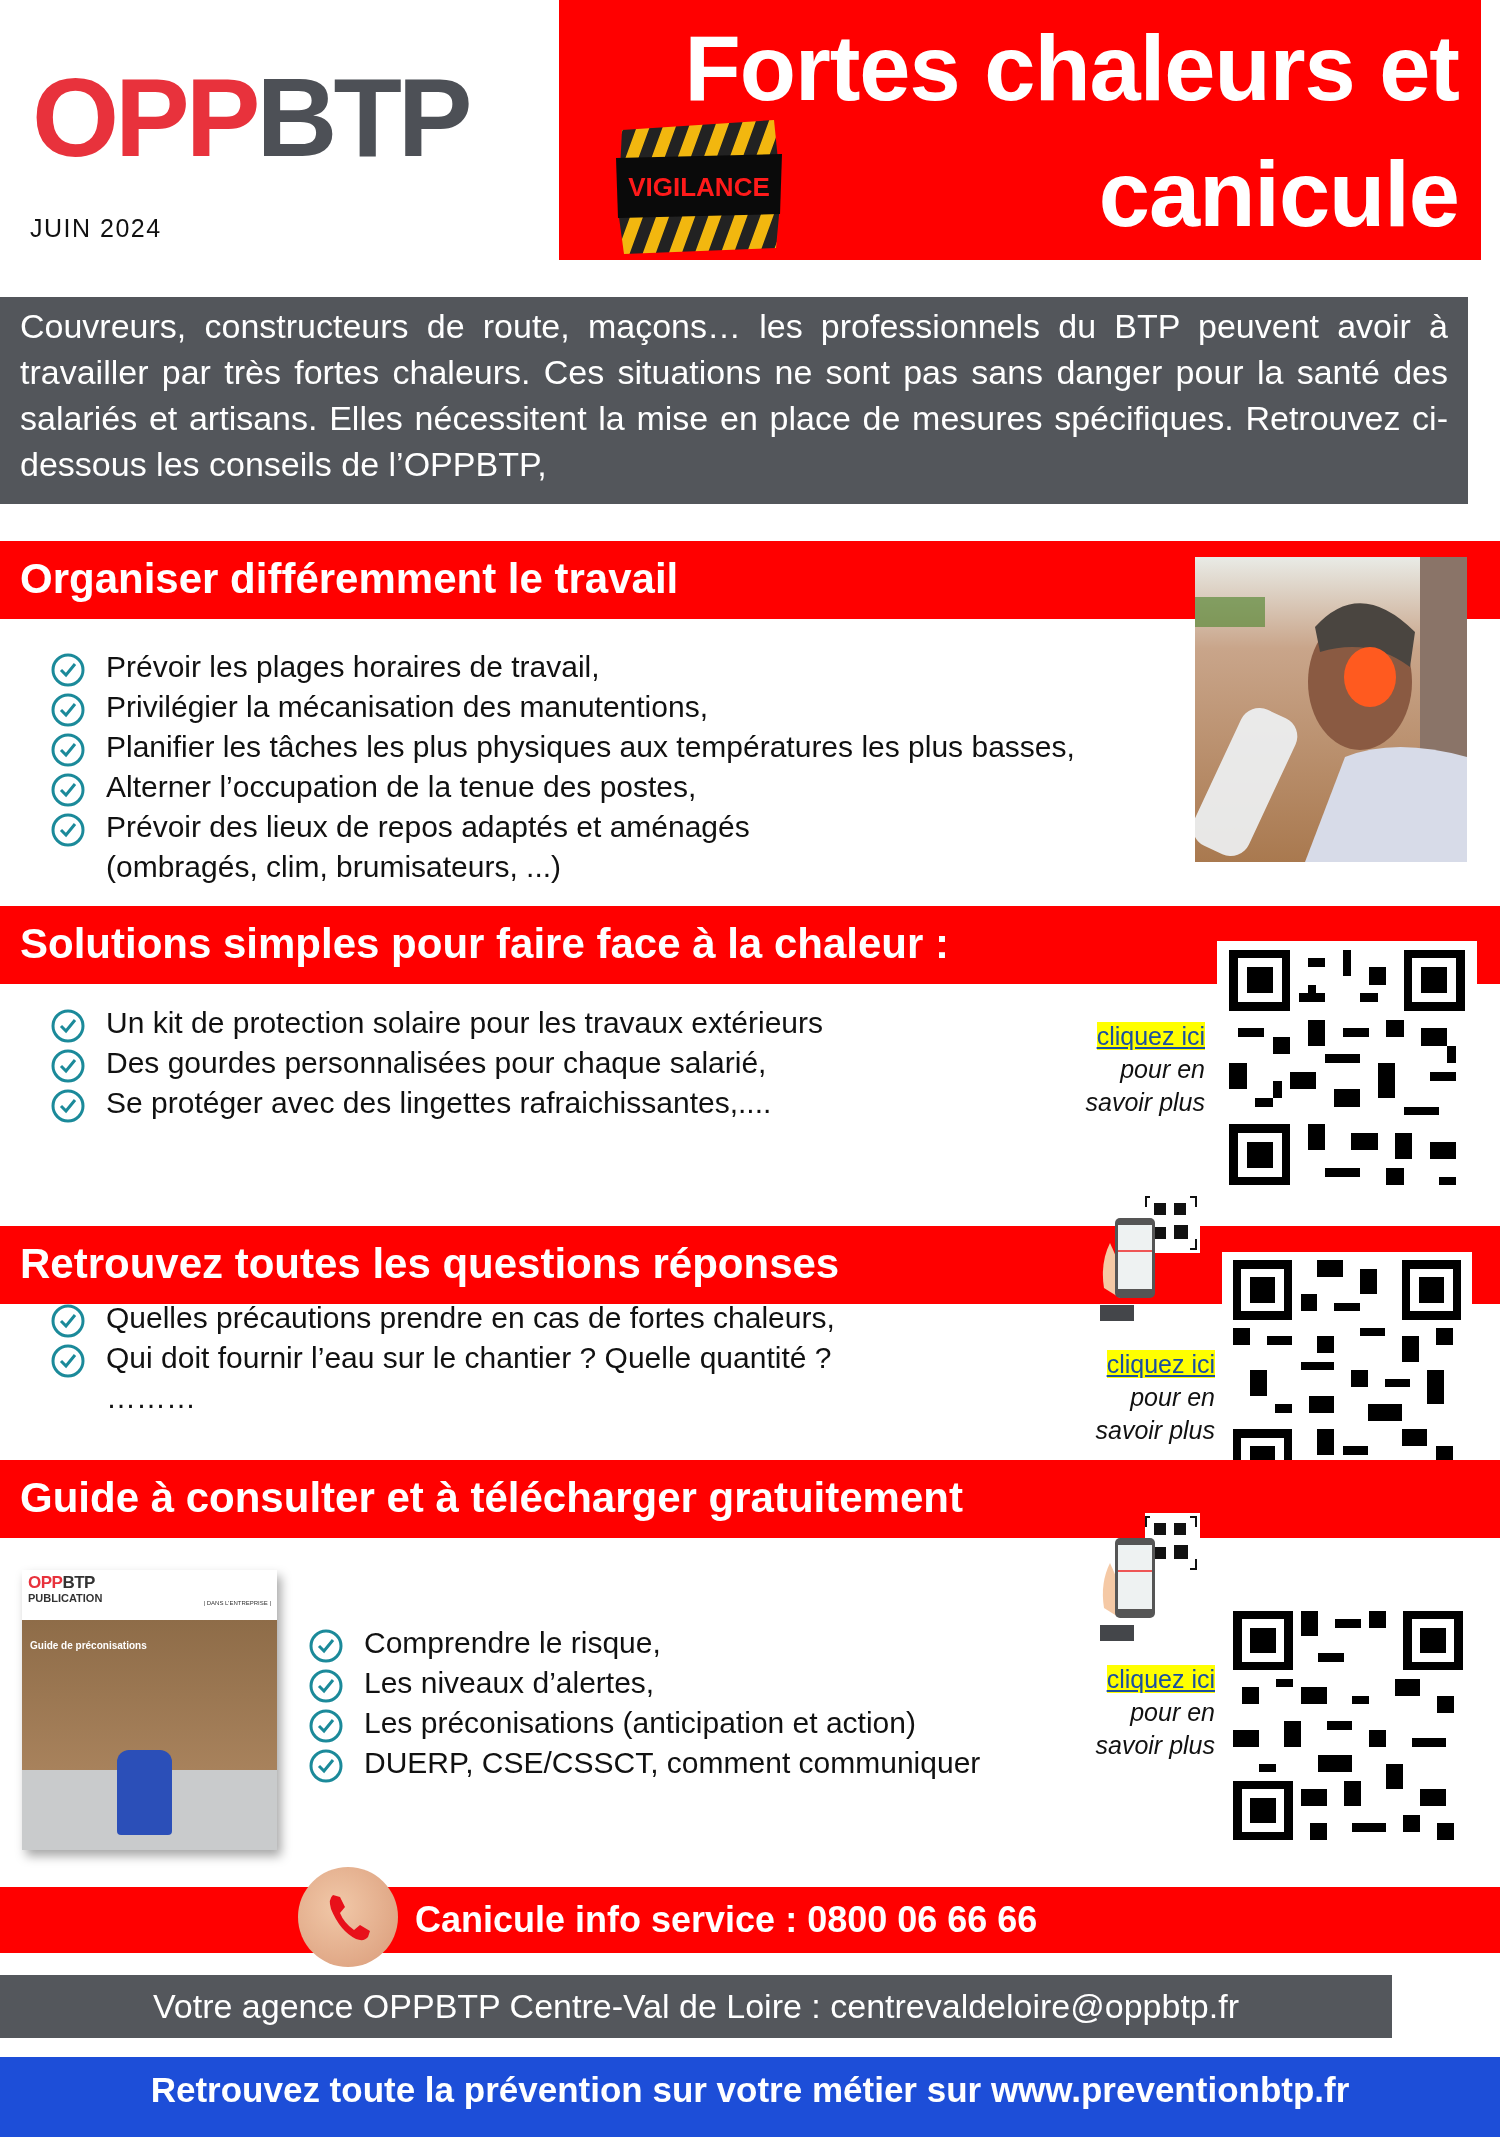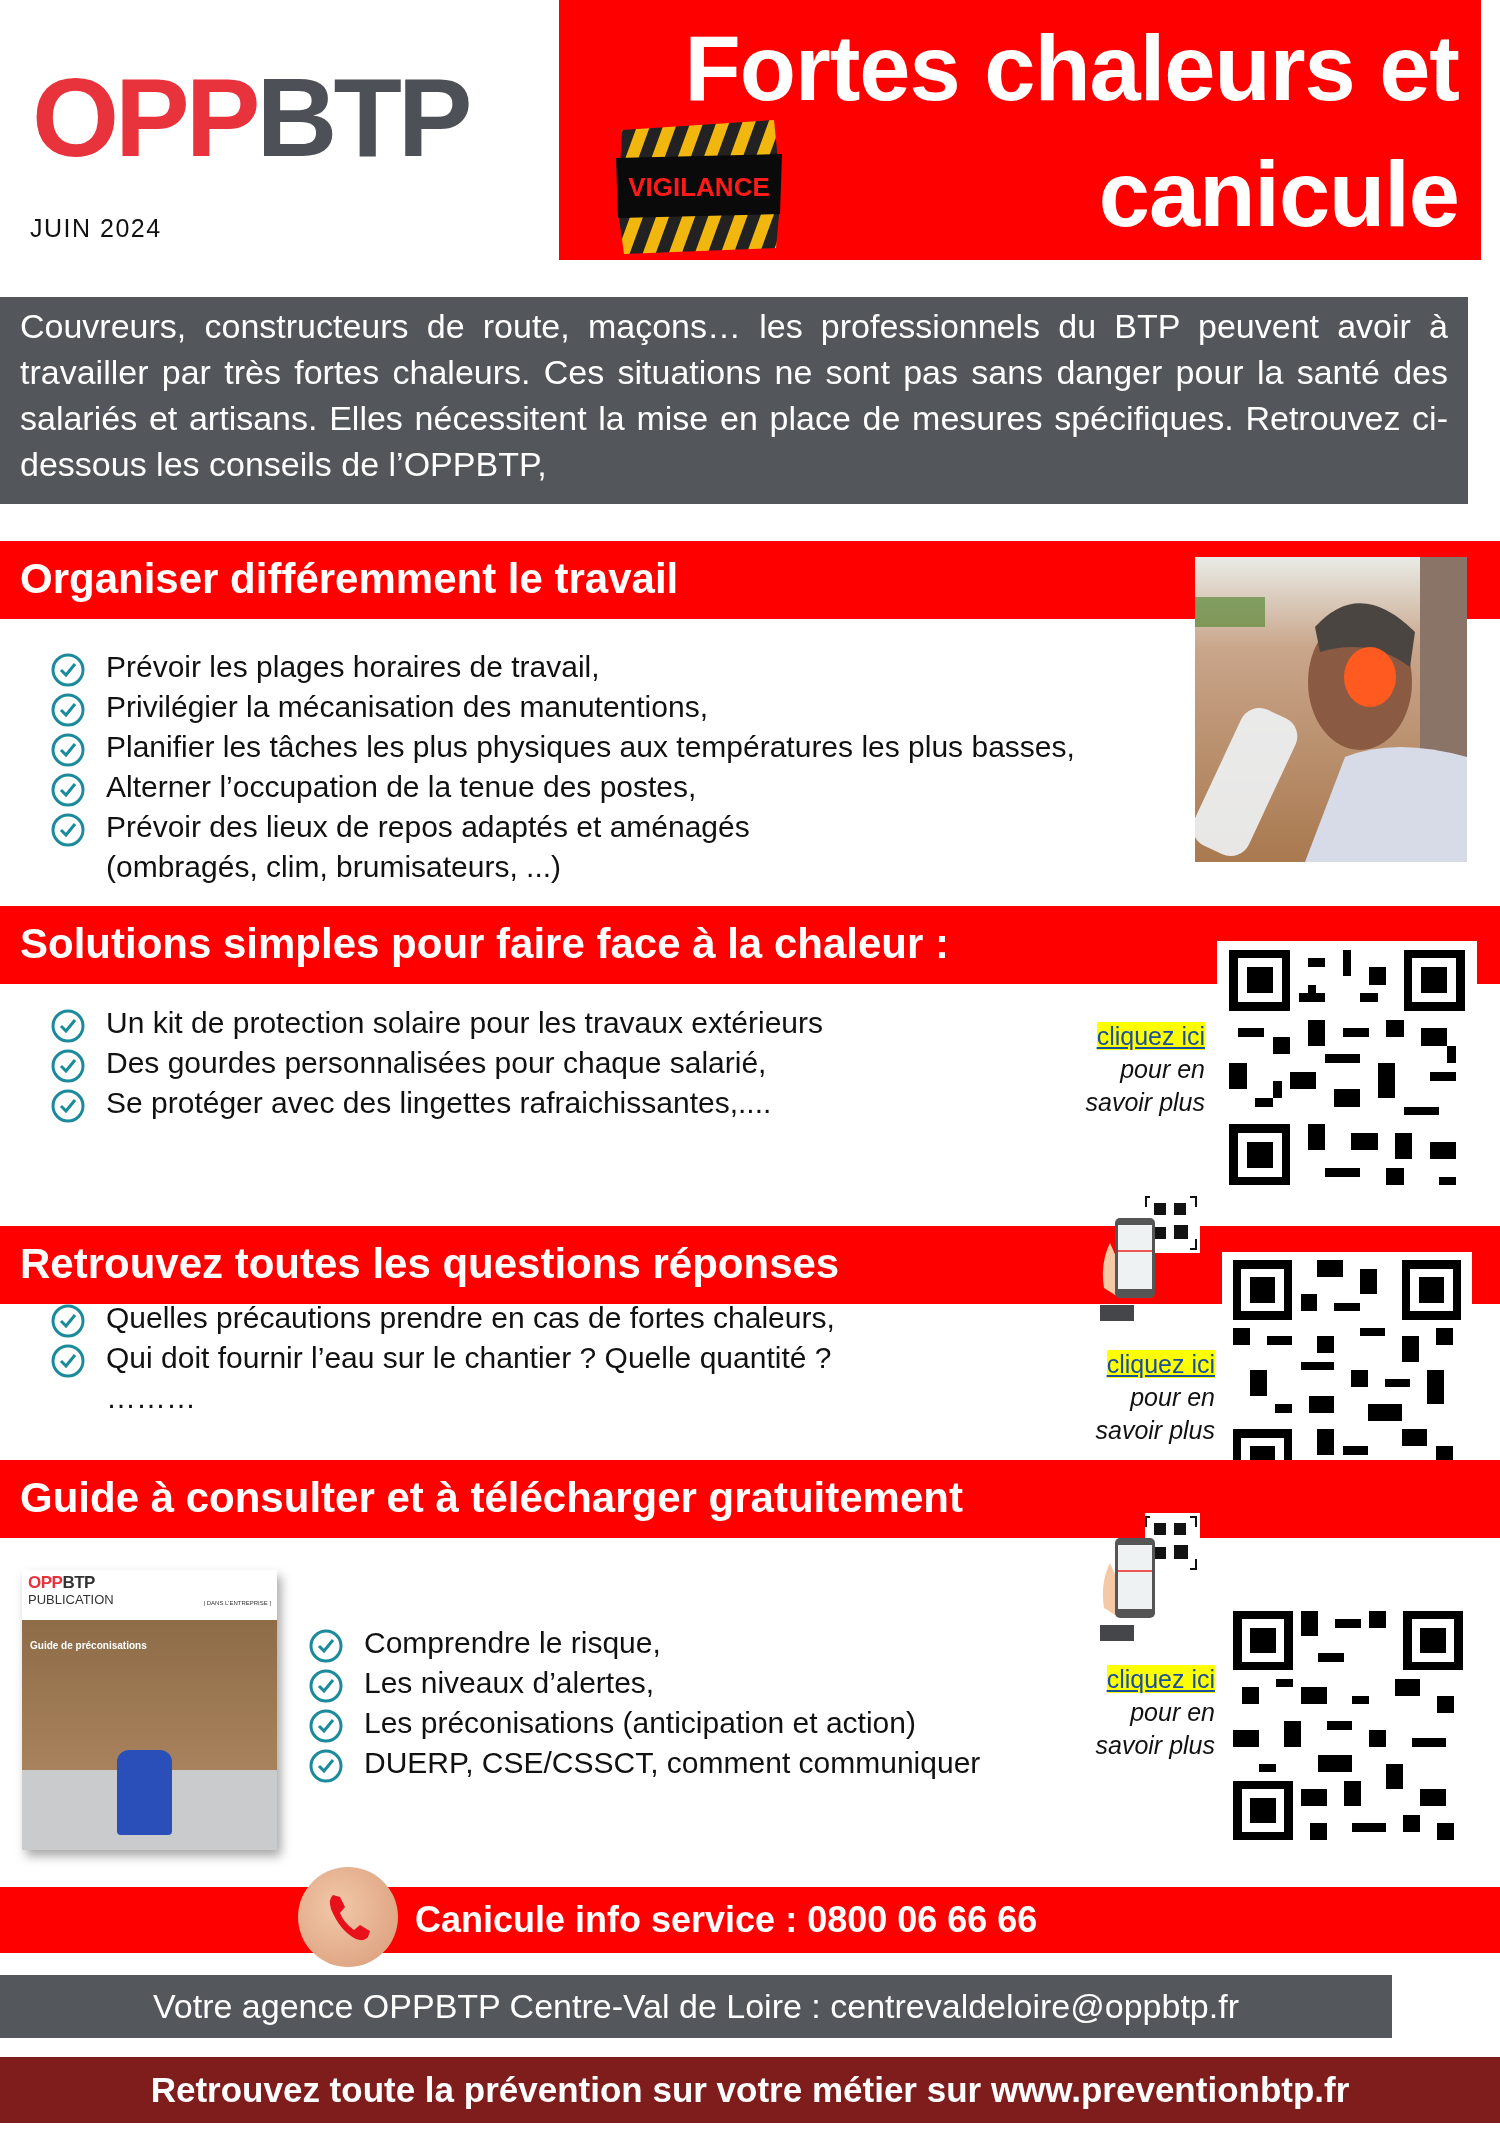--- a/index.html
+++ b/index.html
@@ -41,21 +41,21 @@
 
   .guide-cover { left: 22px; top: 1570px; width: 255px; height: 280px; box-shadow: 4px 6px 10px rgba(0,0,0,0.35); background: #fff; overflow: hidden; }
 
   .phone-bar { left: 0; top: 1887px; width: 1500px; height: 66px; background: #ff0000; padding-left: 20px; }
   .phone-bar .label { position: absolute; left: 415px; top: 9px; color: #fff; font-weight: 700; font-size: 36px; line-height: 48px; white-space: nowrap; }
   .phone-icon { left: 298px; top: 1867px; width: 100px; height: 100px; border-radius: 50%; background: radial-gradient(circle at 40% 40%, #f1c8a8, #d99a78); }
 
   .agency-bar { left: 0; top: 1975px; width: 1392px; height: 63px; background: #54575c; }
   .agency-bar .label { position: absolute; left: 0; width: 100%; top: 8px; text-align: center; color: #fff; font-size: 34px; line-height: 46px; }
 
-  .site-bar { left: 0; top: 2057px; width: 1500px; height: 66px; background: #7f1d1d; }
+  .site-bar { left: 0; top: 2057px; width: 1500px; height: 80px; background: #1d4ed8; }
   .site-bar .label { position: absolute; left: 0; width: 100%; top: 9px; text-align: center; color: #fff; font-weight: 700; font-size: 35px; line-height: 48px; }
 </style>
 </head>
 <body>
 
 <div class="abs logo">
   <span class="opp">OPP</span><span class="btp">BTP</span>
 </div>
 <div class="abs date">JUIN 2024</div>
 
@@ -259,21 +259,21 @@
       <rect x="22" y="26" width="2" height="1"></rect>
   </g>
 </svg>
 
 <div class="abs section-bar" style="top:1460px;">
   <div class="label">Guide à consulter et à télécharger gratuitement</div>
 </div>
 <div class="abs guide-cover">
   <div style="height:50px; background:#fff; padding:4px 6px; position:relative;">
     <div style="font-weight:700; font-size:17px; line-height:18px; letter-spacing:-0.5px;"><span style="color:#e8323c;">OPP</span><span style="color:#333;">BTP</span></div>
-    <div style="font-size:13px; font-weight:400; color:#333;">PUBLICATION</div>
+    <div style="font-size:11px; font-weight:700; color:#333;">PUBLICATION</div>
     <div style="position:absolute; right:6px; top:30px; font-size:6px; color:#333;">| DANS L’ENTREPRISE |</div>
   </div>
   <div style="height:150px; background:linear-gradient(#8e6c48,#a8825c); padding:16px 8px 0 8px;">
     <div style="color:#fff; font-weight:700; font-size:10px; margin-top:4px;">Guide de préconisations</div>
   </div>
   <div style="height:80px; background:#c9cbcc; position:relative;">
     <div style="position:absolute; left:95px; top:-20px; width:55px; height:85px; background:#2b4fb8; border-radius:12px 12px 4px 4px;"></div>
   </div>
 </div>
 <ul class="abs bullets" style="left:308px; top:1623px;">

